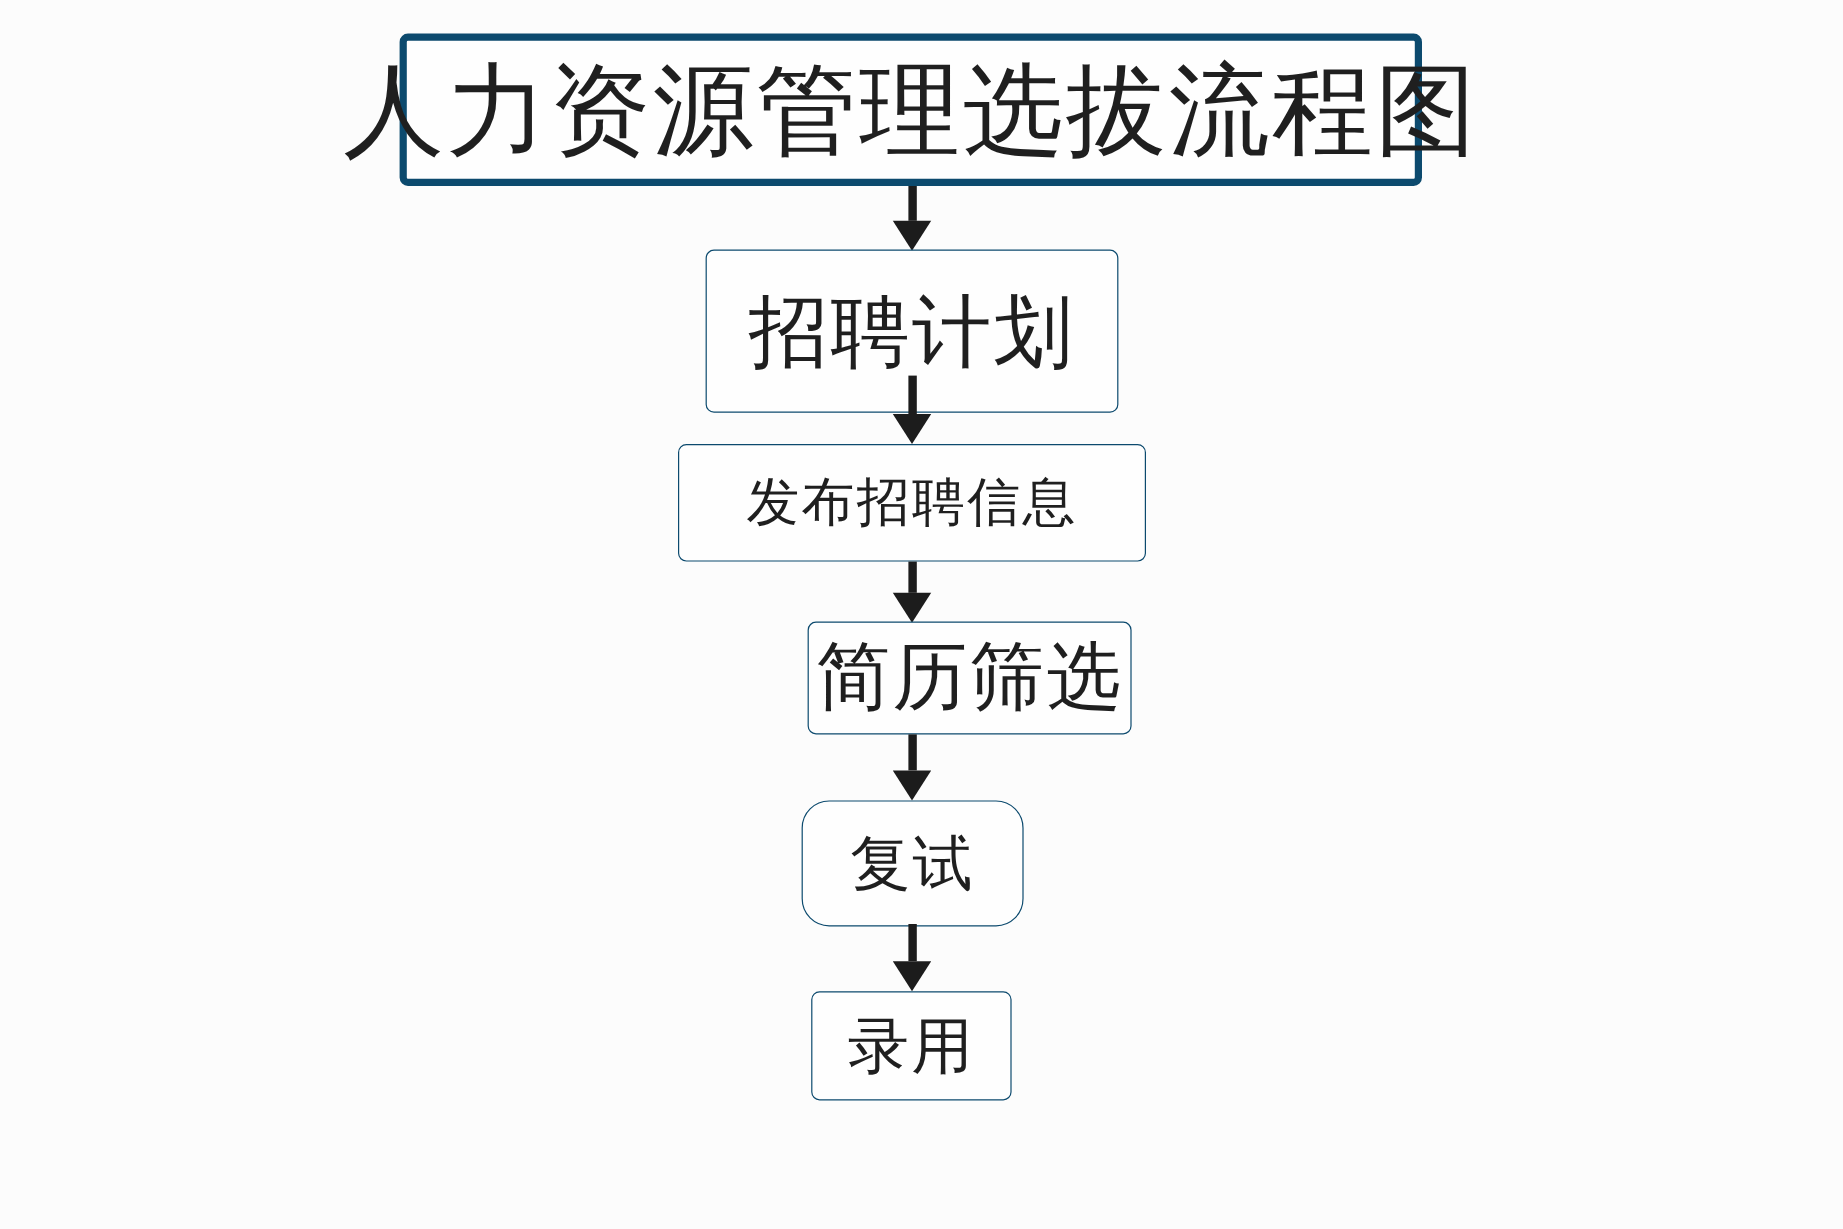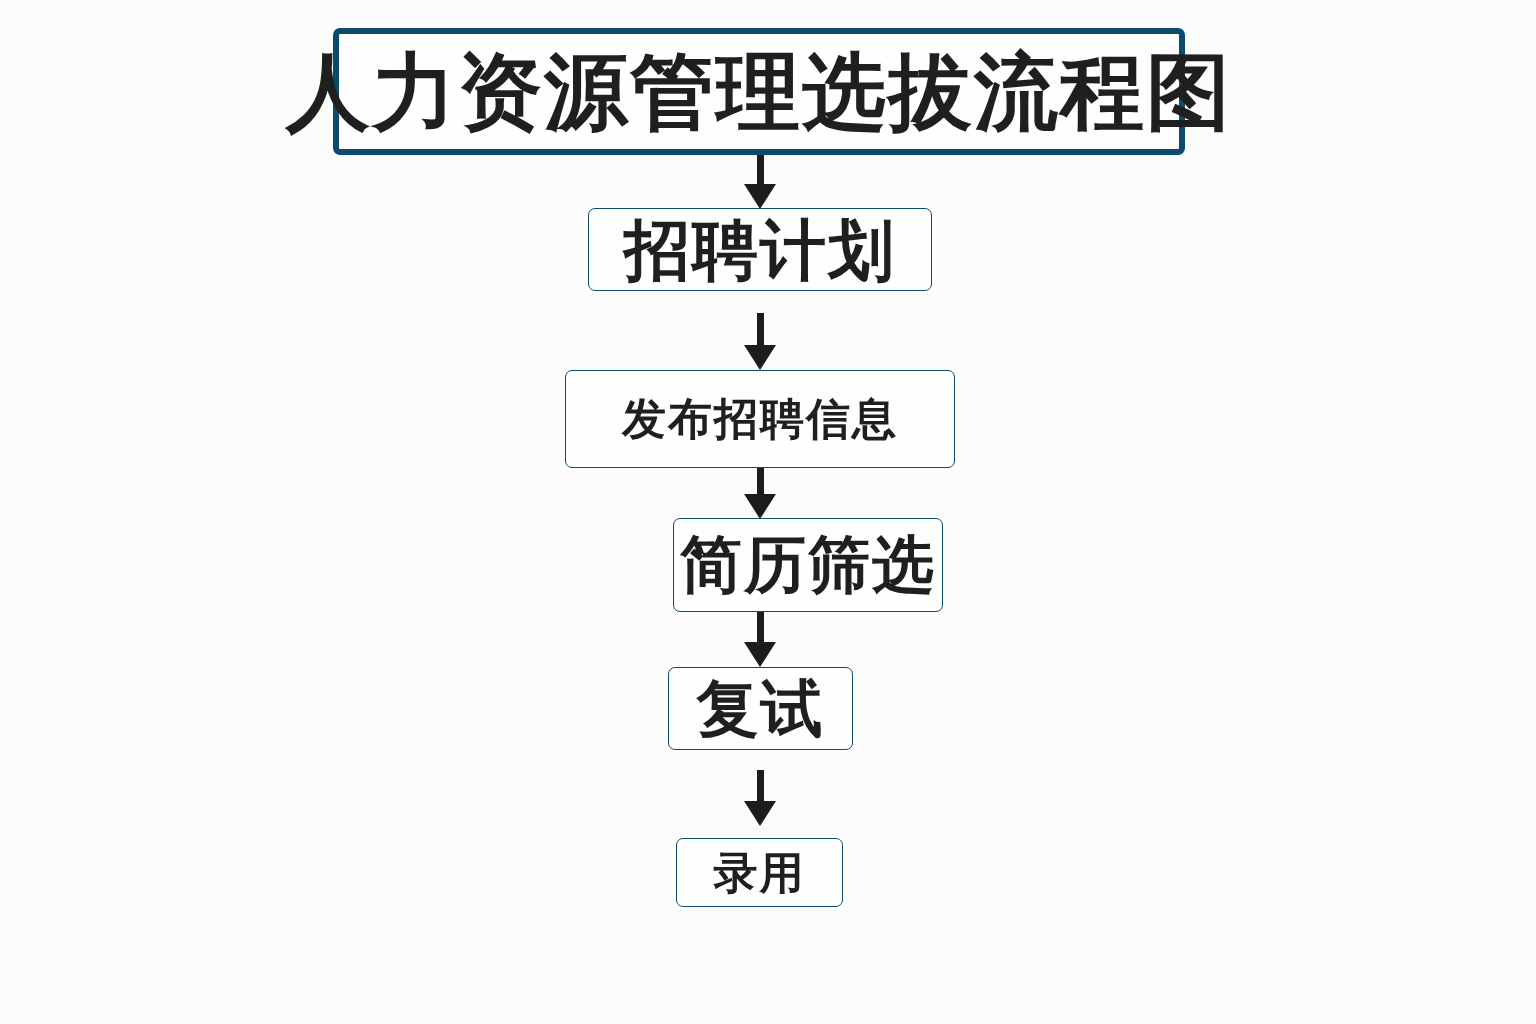--- a/index.html
+++ b/index.html
@@ -16,32 +16,32 @@
   }
   .node {
     position: absolute;
     box-sizing: border-box;
     background: #fefefe;
     border: 1px solid #0c4a6e;
     border-radius: 7px;
     display: flex;
     align-items: center;
     justify-content: center;
-    font-weight: bold;
+    font-weight: normal;
     color: #1f1f1f;
     white-space: nowrap;
     line-height: 1;
     letter-spacing: 2px;
   }
   .node-title { left: 333px; top: 28px;  width: 852px; height: 127px; font-size: 84px; border-width: 6px; }
-  .node-1     { left: 588px; top: 208px; width: 344px; height: 83px; font-size: 66px; }
+  .node-1     { left: 588px; top: 208px; width: 344px; height: 136px; font-size: 66px; }
   .node-2     { left: 565px; top: 370px; width: 390px; height: 98px;  font-size: 44px; }
   .node-3     { left: 625px; top: 518px; width: 270px; height: 94px;  font-size: 62px; margin-left: 48px; }
-  .node-4     { left: 668px; top: 667px; width: 185px; height: 83px; font-size: 62px; }
-  .node-5     { left: 676px; top: 826px; width: 167px; height: 69px;  font-size: 44px; margin-top: 12px; }
+  .node-4     { left: 668px; top: 667px; width: 185px; height: 105px; font-size: 50px; border-radius: 23px; }
+  .node-5     { left: 676px; top: 826px; width: 167px; height: 91px;  font-size: 51px; }
 
   .arrow {
     position: absolute;
     left: 744px;
     width: 32px;
     display: flex;
     flex-direction: column;
     align-items: center;
   }
   .arrow .shaft {

